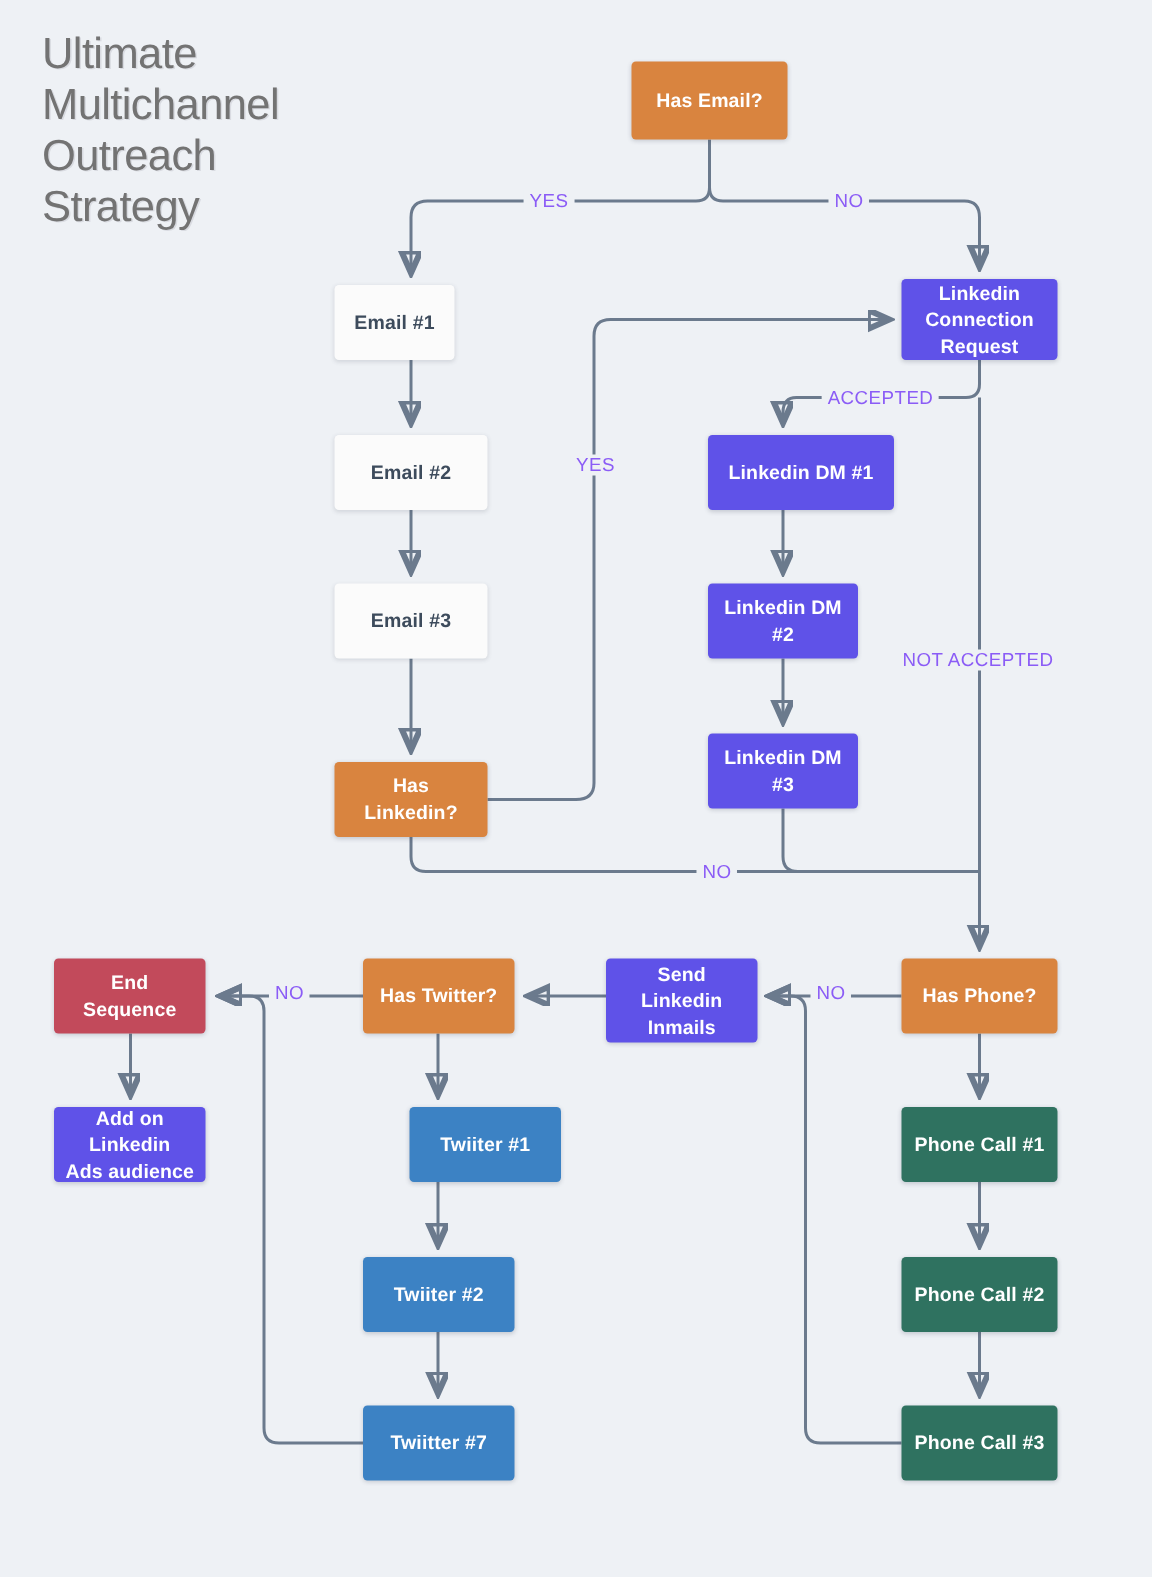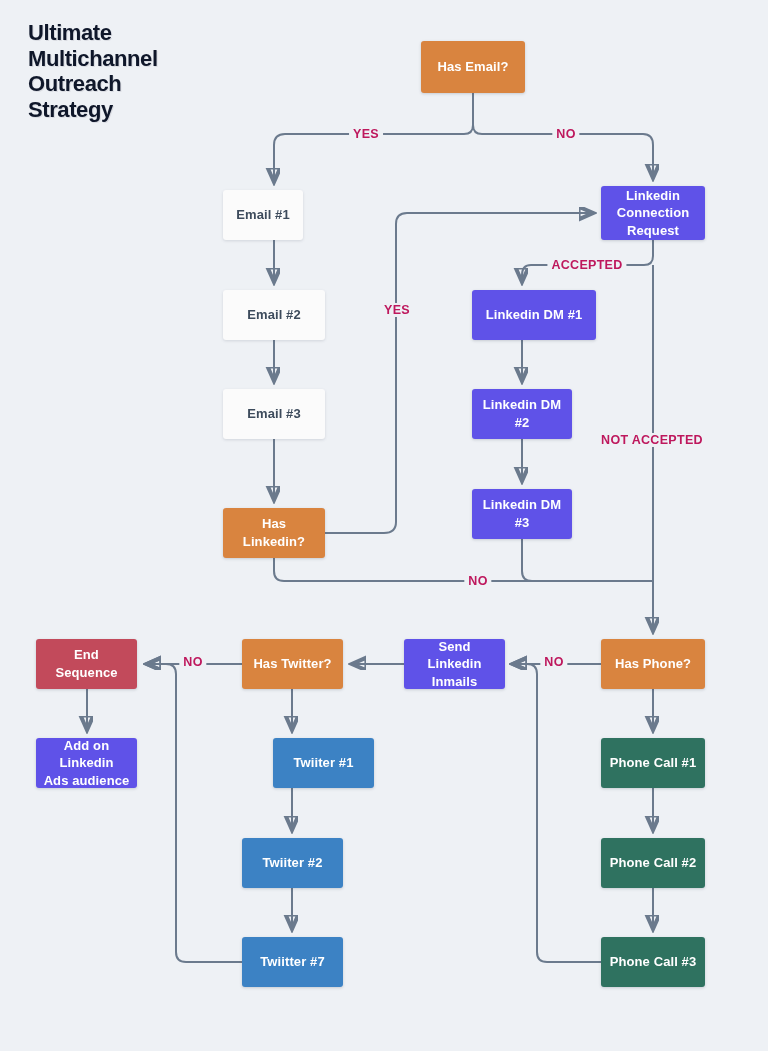--- a/index.html
+++ b/index.html
@@ -19,23 +19,23 @@
     left: 0;
     top: 0;
     width: 768px;
     height: 1051px;
   }
   .title {
     position: absolute;
     left: 28px;
     top: 20px;
     width: 320px;
-    color: #0f172a;
-    font-size: 22px;
-    font-weight: bold;
+    color: #737373;
+    font-size: 29px;
+    font-weight: normal;
     line-height: 1.17;
     letter-spacing: -0.4px;
     text-shadow: 1px 1px 0 rgba(120,120,140,0.18);
     white-space: pre-line;
   }
   svg.wires {
     position: absolute;
     left: 0;
     top: 0;
     width: 768px;
@@ -65,23 +65,23 @@
     padding: 2px 6px;
     white-space: pre-line;
   }
   .node.white {
     background: #fbfbfb;
     color: #3d4b5c;
     box-shadow: 0 1px 3px rgba(60,70,90,0.16);
   }
   .edge-label {
     position: absolute;
-    color: #be185d;
+    color: #8b5cf6;
     font-size: 12.5px;
-    font-weight: bold;
+    font-weight: normal;
     letter-spacing: 0.3px;
     background: #eef1f5;
     padding: 0 4px;
     white-space: nowrap;
     transform: translate(-50%, -50%);
   }
 </style>
 </head>
 <body style="background: rgb(238, 241, 245);">
 
@@ -149,21 +149,21 @@
       <div class="node" style="left: 601px; top: 186px; width: 104px; height: 54px; background: rgb(95, 82, 232);">Linkedin
 Connection
 Request</div>
       <div class="node" style="left: 472px; top: 290px; width: 124px; height: 50px; background: rgb(95, 82, 232); text-align: right;">Linkedin DM #1</div>
       <div class="node" style="left: 472px; top: 389px; width: 100px; height: 50px; background: rgb(95, 82, 232);">Linkedin DM #2</div>
       <div class="node" style="left: 472px; top: 489px; width: 100px; height: 50px; background: rgb(95, 82, 232);">Linkedin DM #3</div>
       <div class="node" style="left: 601px; top: 639px; width: 104px; height: 50px; background: rgb(217, 132, 63);">Has Phone?</div>
       <div class="node" style="left: 601px; top: 738px; width: 104px; height: 50px; background: rgb(47, 114, 96);">Phone Call #1</div>
       <div class="node" style="left: 601px; top: 838px; width: 104px; height: 50px; background: rgb(47, 114, 96);">Phone Call #2</div>
       <div class="node" style="left: 601px; top: 937px; width: 104px; height: 50px; background: rgb(47, 114, 96);">Phone Call #3</div>
-      <div class="node" style="left: 404px; top: 639px; width: 101px; height: 50px; background: rgb(95, 82, 232);">Send Linkedin
+      <div class="node" style="left: 404px; top: 639px; width: 101px; height: 56px; background: rgb(95, 82, 232);">Send Linkedin
 Inmails</div>
       <div class="node" style="left: 242px; top: 639px; width: 101px; height: 50px; background: rgb(217, 132, 63);">Has Twitter?</div>
       <div class="node" style="left: 242px; top: 738px; width: 101px; height: 50px; background: rgb(60, 130, 196); margin-left: 31px;">Twiiter #1</div>
       <div class="node" style="left: 242px; top: 838px; width: 101px; height: 50px; background: rgb(60, 130, 196);">Twiiter #2</div>
       <div class="node" style="left: 242px; top: 937px; width: 101px; height: 50px; background: rgb(60, 130, 196);">Twiitter #7</div>
       <div class="node" style="left: 36px; top: 639px; width: 101px; height: 50px; background: rgb(194, 74, 91);">End Sequence</div>
       <div class="node" style="left: 36px; top: 738px; width: 101px; height: 50px; background: rgb(95, 82, 232);">Add on Linkedin
 Ads audience</div>
     </div>
   <div id="labels-layer">

